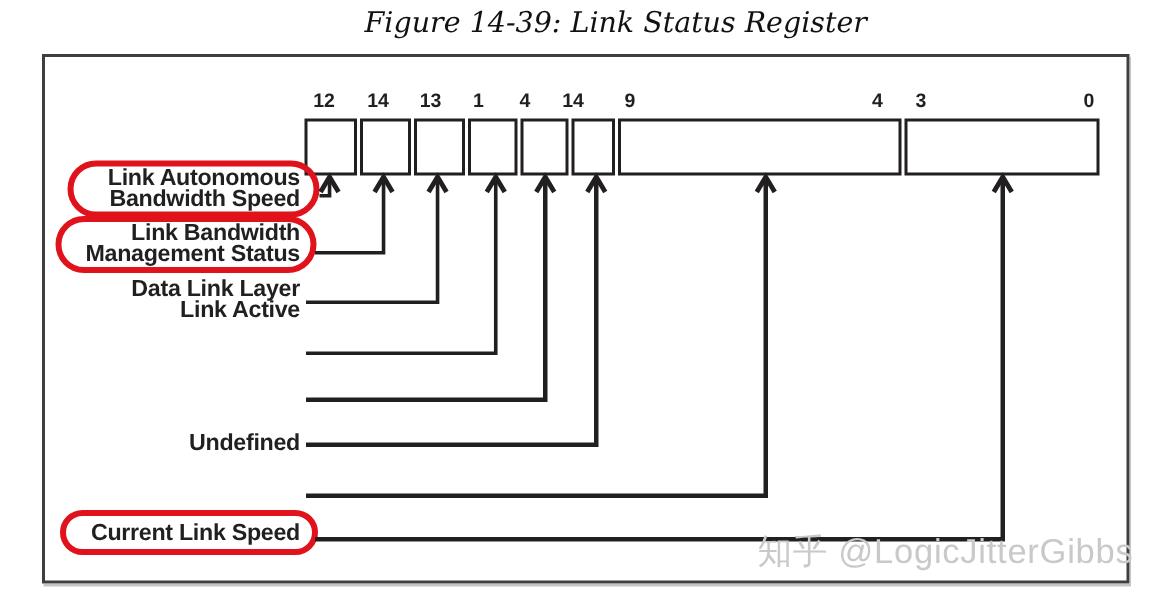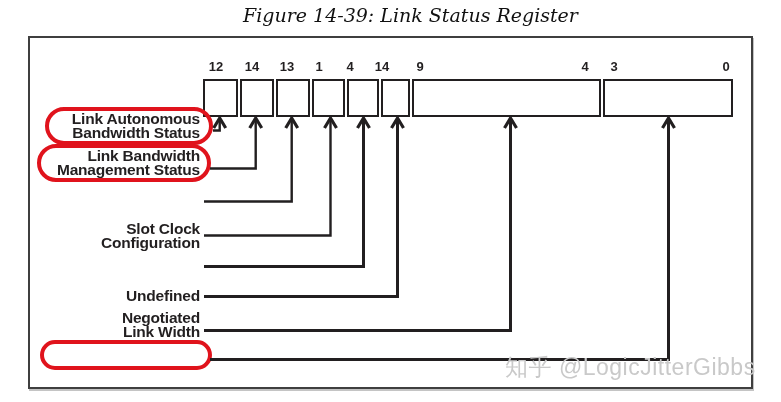--- a/index.html
+++ b/index.html
@@ -71,28 +71,27 @@
   <div class="bitbox" style="left:203px;width:35px"></div>
   <div class="bitbox" style="left:240px;width:34px"></div>
   <div class="bitbox" style="left:276px;width:34px"></div>
   <div class="bitbox" style="left:312px;width:33px"></div>
   <div class="bitbox" style="left:347px;width:32px"></div>
   <div class="bitbox" style="left:381px;width:29px"></div>
   <div class="bitbox" style="left:412px;width:189px"></div>
   <div class="bitbox" style="left:603px;width:130px"></div>
 
   <div class="field-label" style="top:112px">Link Autonomous
-Bandwidth Status</div>
+Bandwidth Speed</div>
   <div class="field-label" style="top:149px">Link Bandwidth
 Management Status</div>
-  <div class="field-label" style="top:222px">Slot Clock
-Configuration</div>
+  <div class="field-label" style="top:186px">Data Link Layer
+Link Active</div>
   <div class="field-label" style="top:289px">Undefined</div>
-  <div class="field-label" style="top:311px">Negotiated
-Link Width</div>
+  <div class="field-label" style="top:349px">Current Link Speed</div>
 
   <div class="hl-ellipse" style="left:45px;top:107px;width:168px;height:38px"></div>
   <div class="hl-ellipse" style="left:37px;top:144px;width:174px;height:38px"></div>
   <div class="hl-ellipse" style="left:40px;top:340px;width:172px;height:30px;border-radius:15px"></div>
 
   <svg class="connector-layer" width="781" height="402">
 
     <path class="c-head" d="M 213.7 128 L 219.7 118 L 225.7 128"></path>
     <path class="c-line" d="M 219.7 121 L 219.7 130.5 L 213 130.5"></path>
 

